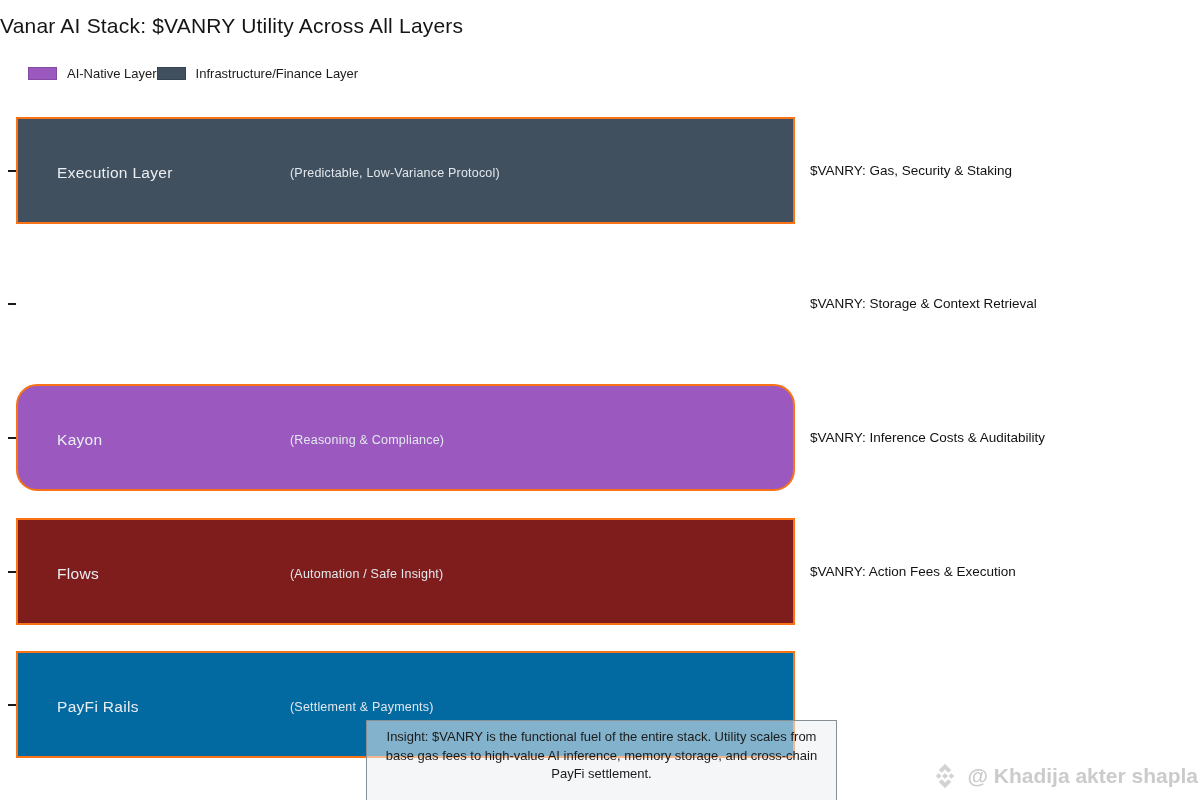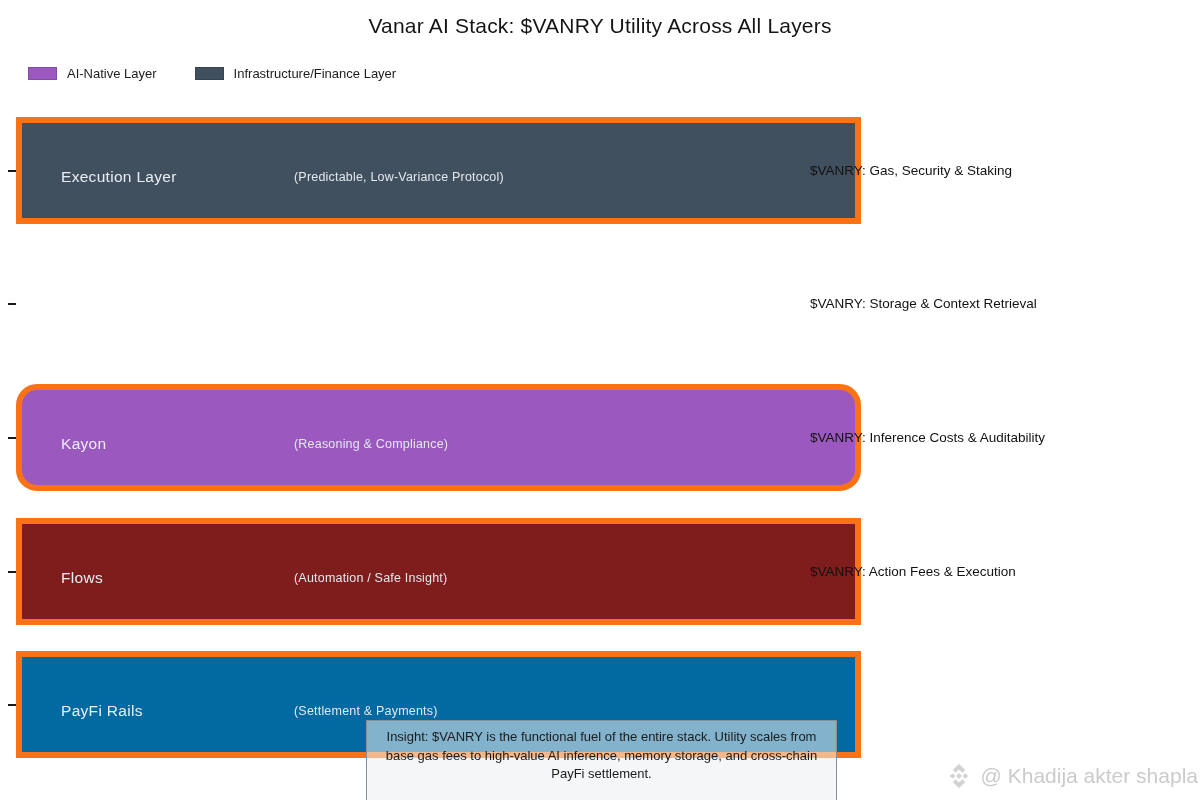--- a/index.html
+++ b/index.html
@@ -7,43 +7,42 @@
     width: 1200px; height: 800px;
     background: #ffffff;
     font-family: "Liberation Sans", sans-serif;
     overflow: hidden;
     position: relative;
   }
   .stage { position: absolute; inset: 0; width: 1200px; height: 800px; }
 
   .chart-title {
     position: absolute; top: 14px; left: 0; width: 1200px;
-    text-align: center;
     font-size: 21px; color: #151515; letter-spacing: 0.2px;
   }
 
   .legend {
     position: absolute; top: 66px; left: 28px;
-    display: flex; align-items: center; gap: 38px;
+    display: flex; align-items: center; 
   }
   .legend-item { display: flex; align-items: center; gap: 10px; }
   .legend-swatch {
     width: 29px; height: 13px; display: inline-block;
     border: 1px solid rgba(0,0,0,0.15);
   }
   .legend-label { font-size: 13px; color: #1c1c1c; }
 
   .row { position: absolute; left: 0; width: 1200px; height: 107px; }
   .tick {
     position: absolute; left: 8px; top: 53px; width: 8px; height: 2px;
     background: #1a1a1a;
   }
   .bar {
-    position: absolute; left: 16px; top: 0; width: 845px; height: 107px;
-    border: 6px solid #f97316;
+    position: absolute; left: 16px; top: 0; width: 779px; height: 107px;
+    border: 2px solid #f97316;
     display: flex; align-items: center; padding-left: 34px;
   }
   .bar-label {
     position: absolute; left: 39px; top: 0; height: 107px;
     display: flex; align-items: center;
     font-size: 15.5px; color: #eaeef2; letter-spacing: 0.3px;
   }
   .bar-sublabel {
     position: absolute; left: 272px; top: 0; height: 107px;
     display: flex; align-items: center;
@@ -67,20 +66,21 @@
 
   .watermark {
     position: absolute; right: 2px; bottom: 8px;
     display: flex; align-items: center; gap: 6px;
     z-index: 6;
   }
   .watermark-text {
     font-size: 21px; color: #cbcbcb;
     text-shadow: 0 1px 0 #ffffff;
     white-space: nowrap;
+    font-weight: bold;
   }
   .watermark-icon { width: 32px; height: 32px; display: block; }
 </style>
 </head>
 <body>
 
 <div class="stage">
 
   <div class="chart-title">Vanar AI Stack: $VANRY Utility Across All Layers</div>
 

